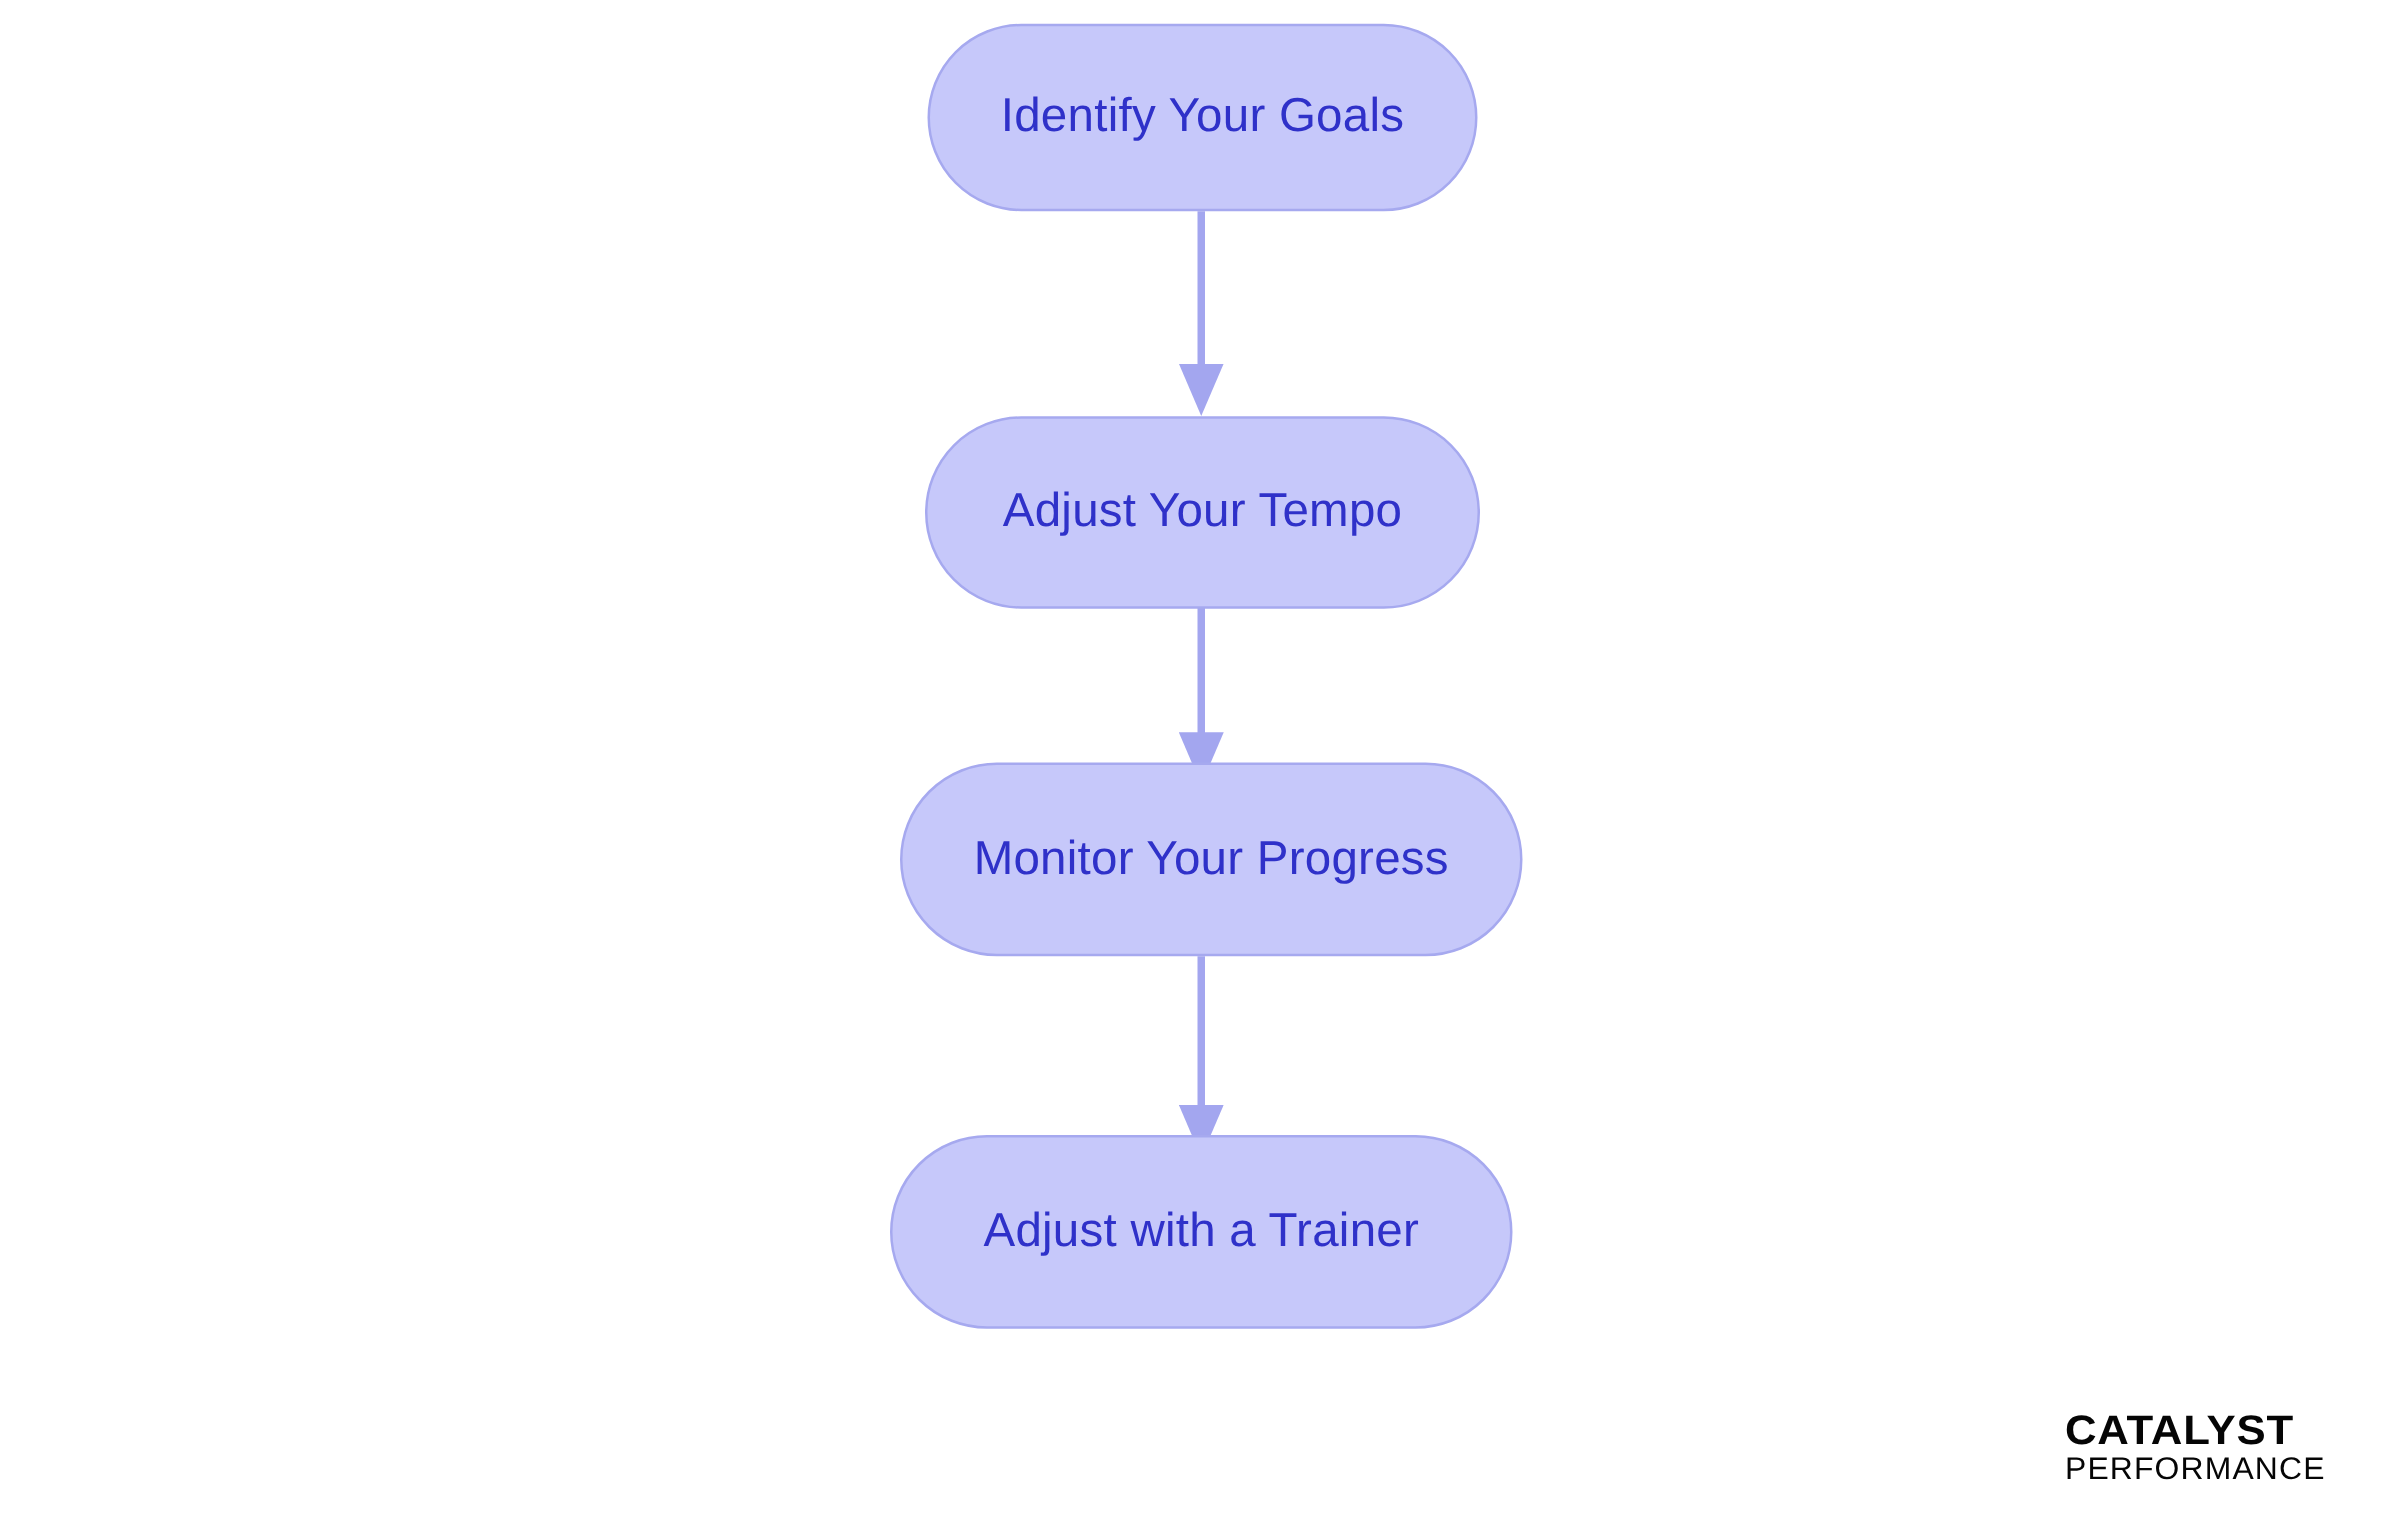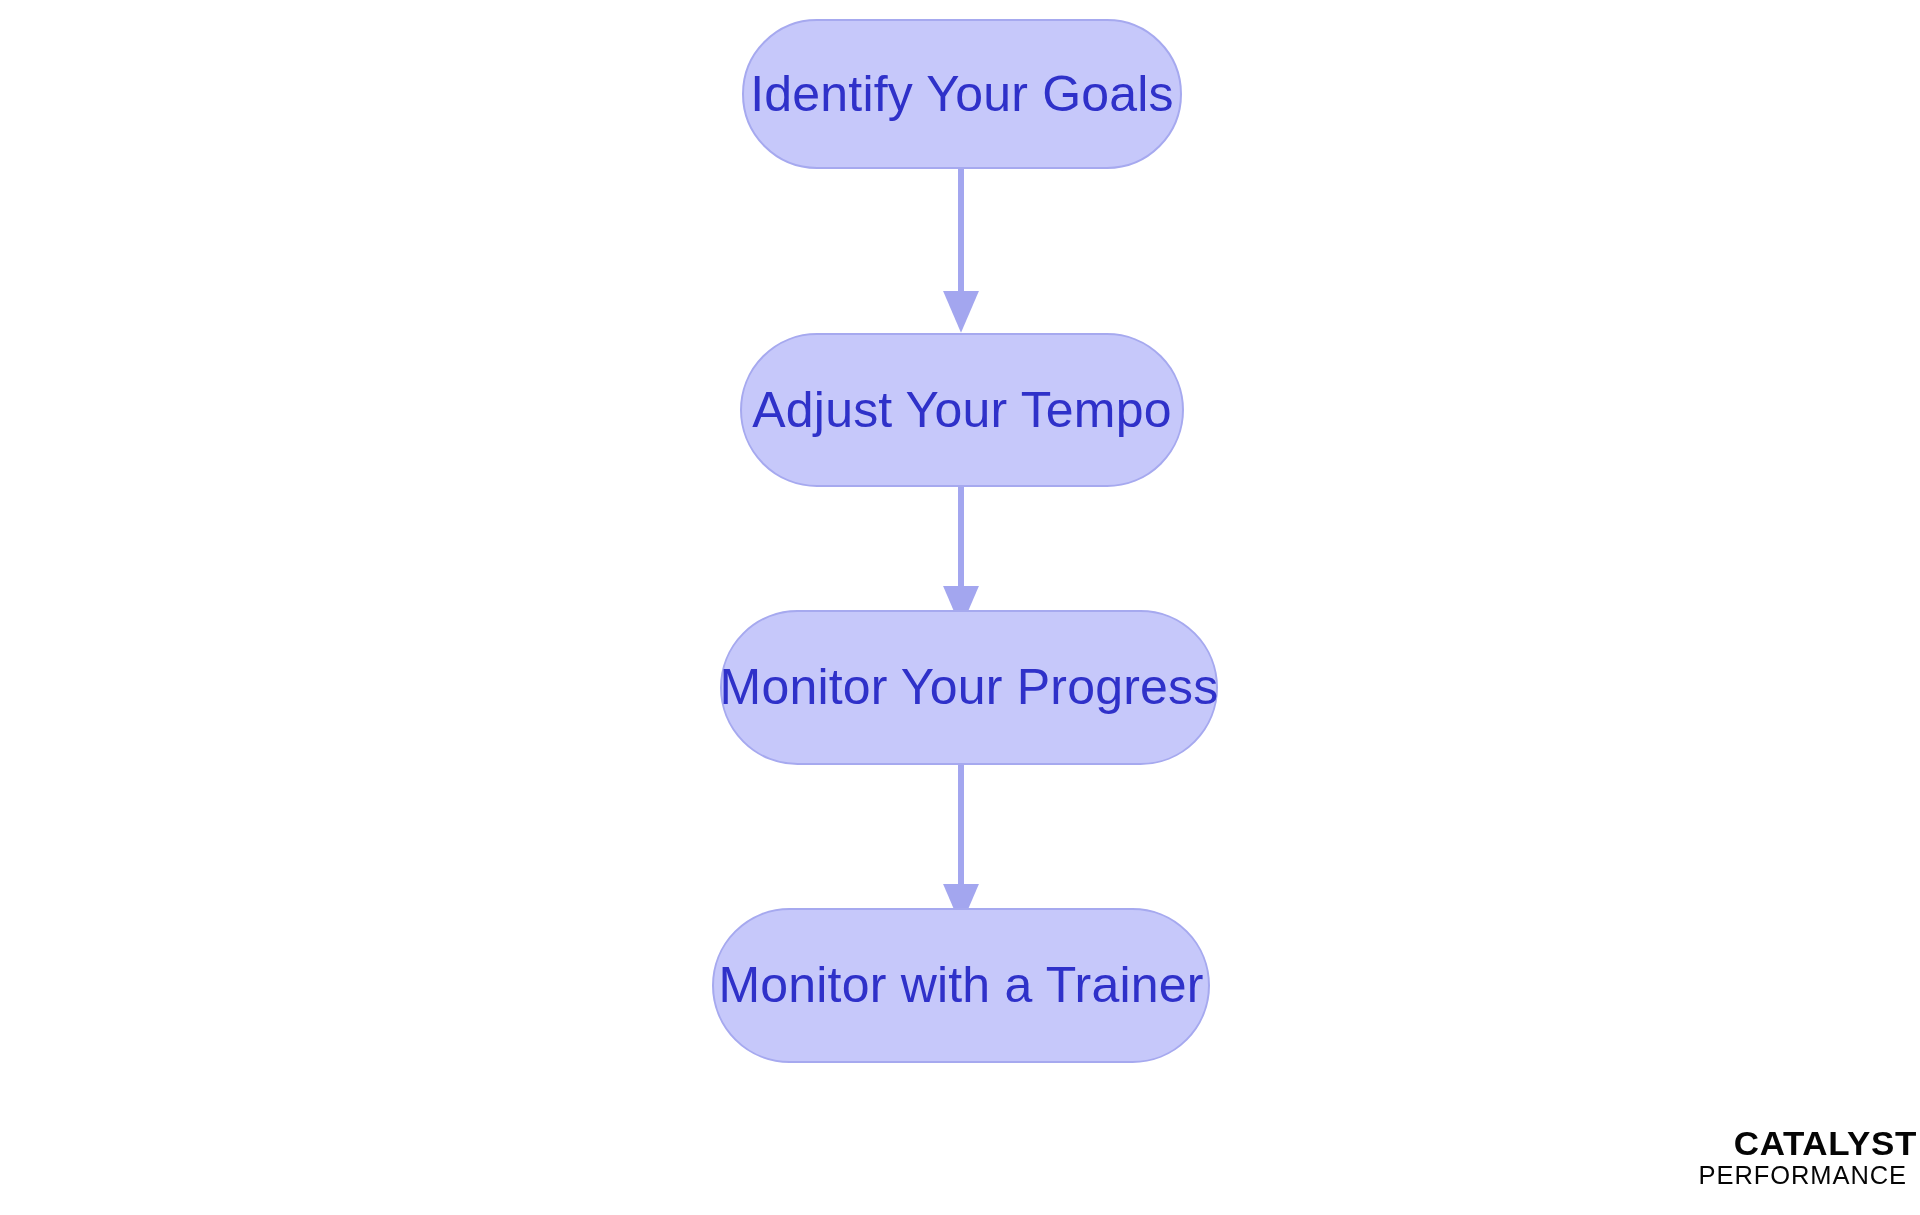--- a/index.html
+++ b/index.html
@@ -33,21 +33,21 @@
     border: 2px solid #a6a9ef;
     border-radius: 80px;
     display: flex;
     align-items: center;
     justify-content: center;
     text-align: center;
   }
   .flow-node-label {
     color: #2f31c9;
     font-family: "Liberation Sans", sans-serif;
-    font-size: 50px;
+    font-size: 38px;
     font-weight: 400;
     letter-spacing: 0.2px;
     line-height: 1.1;
     white-space: nowrap;
   }
 
   .node-1 { left: 742px;  top: 19px;   width: 440px; height: 150px; }
   .node-2 { left: 740px;  top: 333px;  width: 444px; height: 154px; }
   .node-3 { left: 720px;  top: 610px;  width: 498px; height: 155px; }
   .node-4 { left: 712px;  top: 908px;  width: 498px; height: 155px; }
@@ -61,21 +61,21 @@
     height: 1215px;
     pointer-events: none;
   }
 
   
   .brand-logo {
     position: absolute;
     left: 1652px;
     top: 1127px;
     width: 250px;
-    text-align: right;
+    text-align: left;
     line-height: 1;
   }
   .brand-top {
     display: block;
     color: #050505;
     font-family: "Liberation Sans", sans-serif;
     font-size: 33px;
     font-weight: 700;
     letter-spacing: 0.6px;
     transform: scaleX(1.06);
@@ -118,21 +118,21 @@
 
   <div class="flow-node node-2">
     <span class="flow-node-label">Adjust Your Tempo</span>
   </div>
 
   <div class="flow-node node-3">
     <span class="flow-node-label">Monitor Your Progress</span>
   </div>
 
   <div class="flow-node node-4">
-    <span class="flow-node-label">Monitor with a Trainer</span>
+    <span class="flow-node-label">Adjust with a Trainer</span>
   </div>
 
   <div class="brand-logo">
     <span class="brand-top">CATALYST</span>
     <span class="brand-bottom">PERFORMANCE</span>
   </div>
 
 </div>
 
 </body></html>

